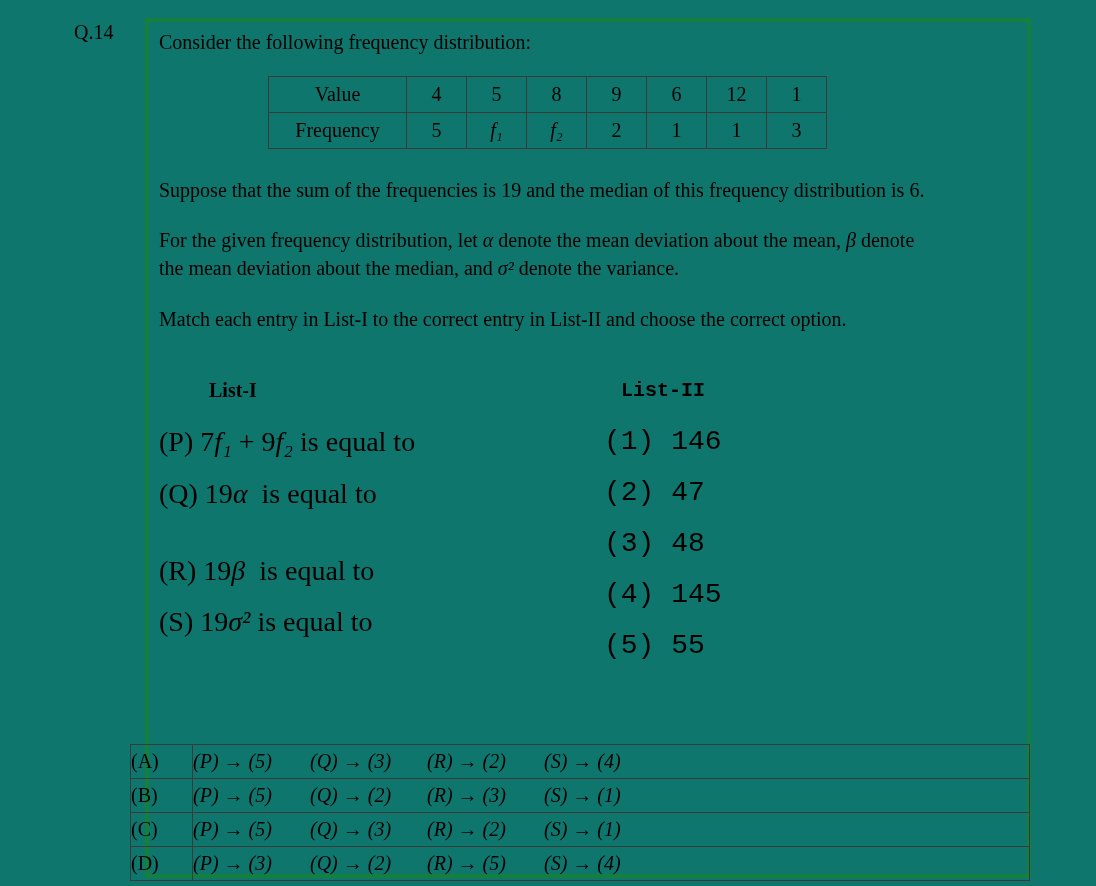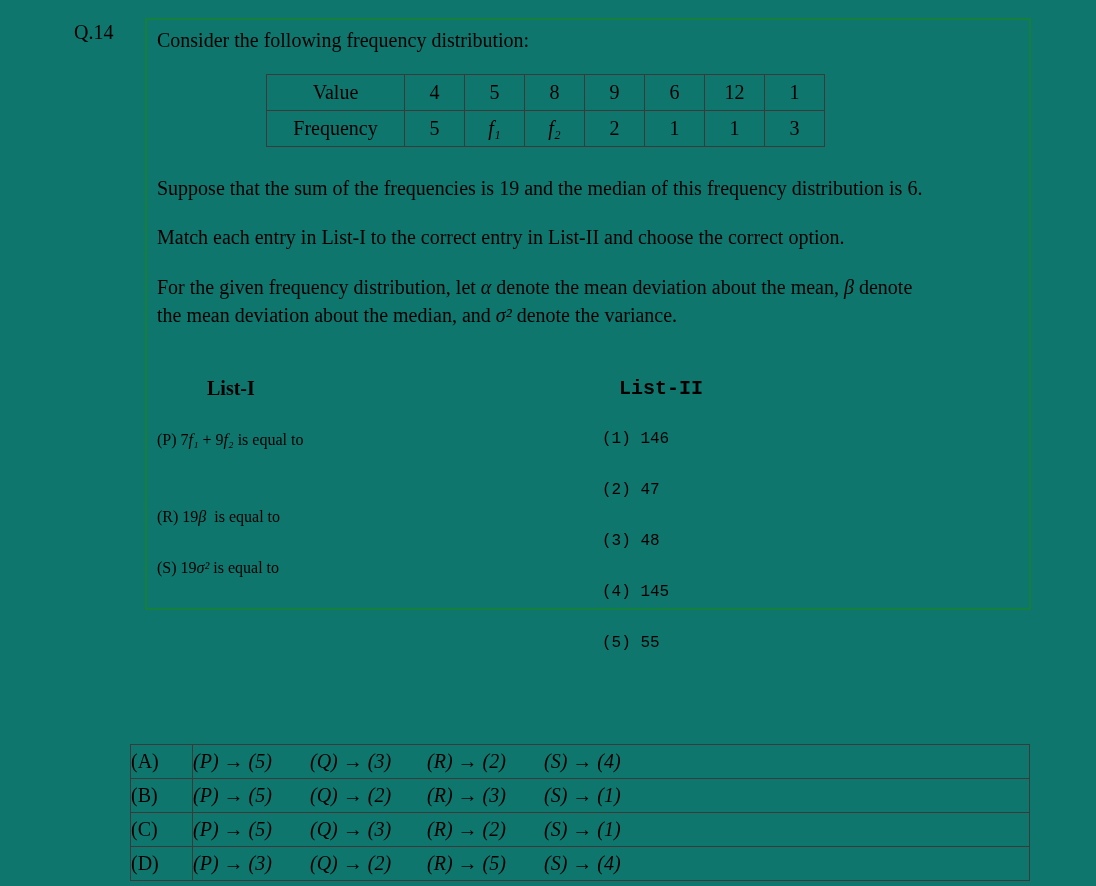--- a/index.html
+++ b/index.html
@@ -9,22 +9,22 @@
     font-family: "Liberation Serif", "DejaVu Serif", serif;
     color: #000000;
     font-size: 20px;
   }
   .page { position: relative; width: 1096px; height: 886px; background: #0f766e; overflow: hidden; }
 
   .qnum { position: absolute; left: 74px; top: 21px; font-size: 20px; }
 
   .qbox {
     position: absolute; left: 145px; top: 18px;
-    width: 886px; height: 592px;
-    border: 2px solid #15803d;
+    width: 886px; height: 860px;
+    border: 4px solid #15803d;
     padding: 9px 12px 0 10px;
   }
 
   .intro { font-size: 20px; }
 
   .freq-table { border-collapse: collapse; margin: 22px 0 0 109px; }
   .freq-table td {
     border: 1px solid #3a3a3a;
     height: 36px;
     text-align: center;
@@ -41,21 +41,21 @@
   .para-sum   { margin-top: 30px; }
   .para-dev   { margin-top: 24px; line-height: 1.4; }
   .para-match { margin-top: 26px; }
 
   .lists { display: flex; margin-top: 48px; }
   .col-left  { width: 445px; }
   .col-right { flex: 1; font-family: Liberation Mono, monospace; }
   .list-title { font-weight: bold; font-size: 20px; }
   .col-left  .list-title { margin-left: 50px; }
   .col-right .list-title { margin-left: 17px; }
-  .item { font-size: 16px; line-height: 23px; }
+  .item { font-size: 28px; line-height: 23px; }
   .col-left .item-p { margin-top: 28px; }
   .col-left .item-q { margin-top: 29px; }
   .col-left .item-r { margin-top: 54px; }
   .col-left .item-s { margin-top: 28px; }
   .col-right .item  { margin-top: 28px; }
 
   .options-table {
     position: absolute; left: 130px; top: 744px;
     width: 900px;
     border-collapse: collapse;
@@ -103,29 +103,30 @@
           <td class="num">2</td>
           <td class="num">1</td>
           <td class="num">1</td>
           <td class="num">3</td>
         </tr>
       </tbody>
     </table>
 
     <p class="para para-sum">Suppose that the sum of the frequencies is 19 and the median of this frequency distribution is 6.</p>
 
+    <p class="para para-dev"><span>For the given frequency distribution, let </span><span class="mvar">α</span><span> denote the mean deviation about the mean, </span><span class="mvar">β</span><span> denote</span><br><span>the mean deviation about the median, and </span><span class="mvar">σ²</span><span> denote the variance.</span></p>
+
     <p class="para para-match">Match each entry in List-I to the correct entry in List-II and choose the correct option.</p>
-
-    <p class="para para-dev"><span>For the given frequency distribution, let </span><span class="mvar">α</span><span> denote the mean deviation about the mean, </span><span class="mvar">β</span><span> denote</span><br><span>the mean deviation about the median, and </span><span class="mvar">σ²</span><span> denote the variance.</span></p>
 
     <div class="lists">
 
       <div class="col-left">
         <div class="list-title">List-I</div>
         <div class="item item-p"><span>(P) 7</span><span class="mvar">f₁</span><span> + 9</span><span class="mvar">f₂</span><span> is equal to</span></div>
+        <div class="item item-q"><span>(Q) 19</span><span class="mvar">α</span><span>&nbsp; is equal to</span></div>
         <div class="item item-r"><span>(R) 19</span><span class="mvar">β</span><span>&nbsp; is equal to</span></div>
         <div class="item item-s"><span>(S) 19</span><span class="mvar">σ²</span><span> is equal to</span></div>
       </div>
 
       <div class="col-right">
         <div class="list-title">List-II</div>
         <div class="item">(1) 146</div>
         <div class="item">(2) 47</div>
         <div class="item">(3) 48</div>
         <div class="item">(4) 145</div>

